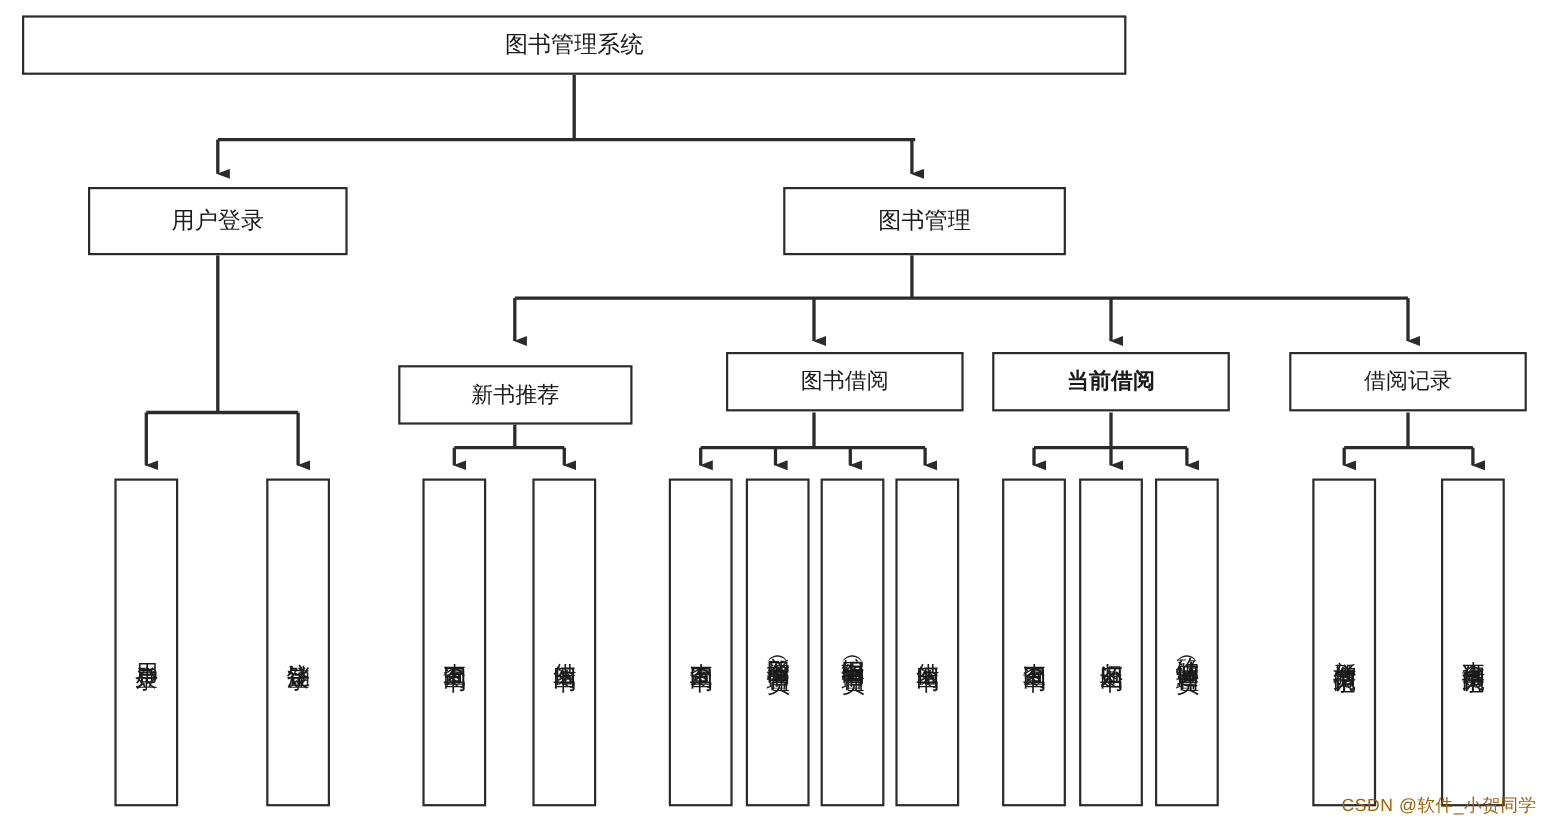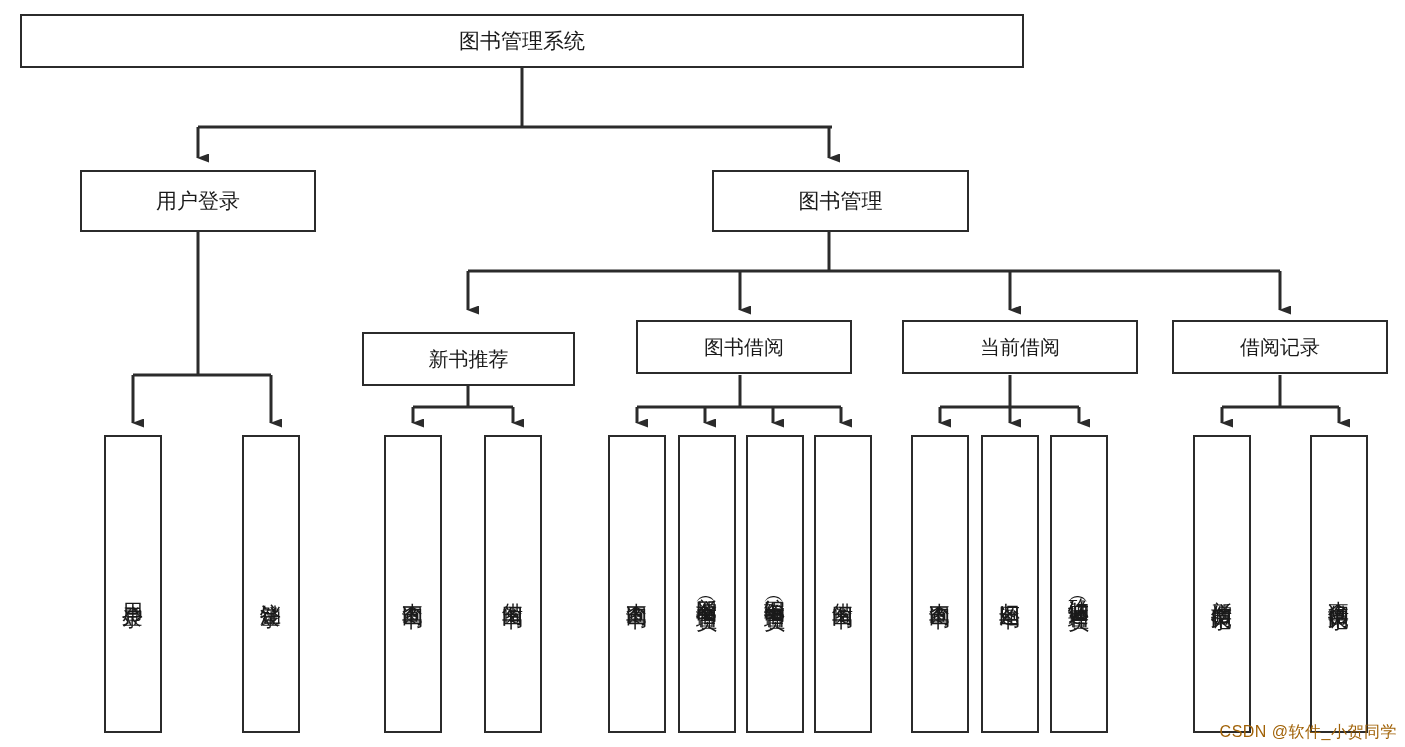--- a/index.html
+++ b/index.html
@@ -134,24 +134,24 @@
   <div class="node lvl2" style="left:80px; top:170px; width:236px; height:62px;">
     <span class="label">用户登录</span>
   </div>
   <div class="node lvl2" style="left:712px; top:170px; width:257px; height:62px;">
     <span class="label">图书管理</span>
   </div>
 
   <div class="node lvl3" style="left:362px; top:320px; width:213px; height:54px;margin-top:12px;">
     <span class="label">新书推荐</span>
   </div>
-  <div class="node lvl3" style="left:636px; top:320px; width:216px; height:54px;">
+  <div class="node lvl3" style="left:660px; top:320px; width:216px; height:54px;">
     <span class="label">图书借阅</span>
   </div>
-  <div class="node lvl3" style="left:902px; top:320px; width:236px; height:54px;">
+  <div class="node lvl3" style="left:902px; top:320px; width:216px; height:54px;font-weight:bold;">
     <span class="label">当前借阅</span>
   </div>
   <div class="node lvl3" style="left:1172px; top:320px; width:216px; height:54px;">
     <span class="label">借阅记录</span>
   </div>
 
   <div class="node leaf mid" style="left:104px; top:435px; width:58px; height:298px;">
     <span class="label" style="margin-top: 143px;">用户登录</span>
   </div>
   <div class="node leaf mid" style="left:242px; top:435px; width:58px; height:298px;">

